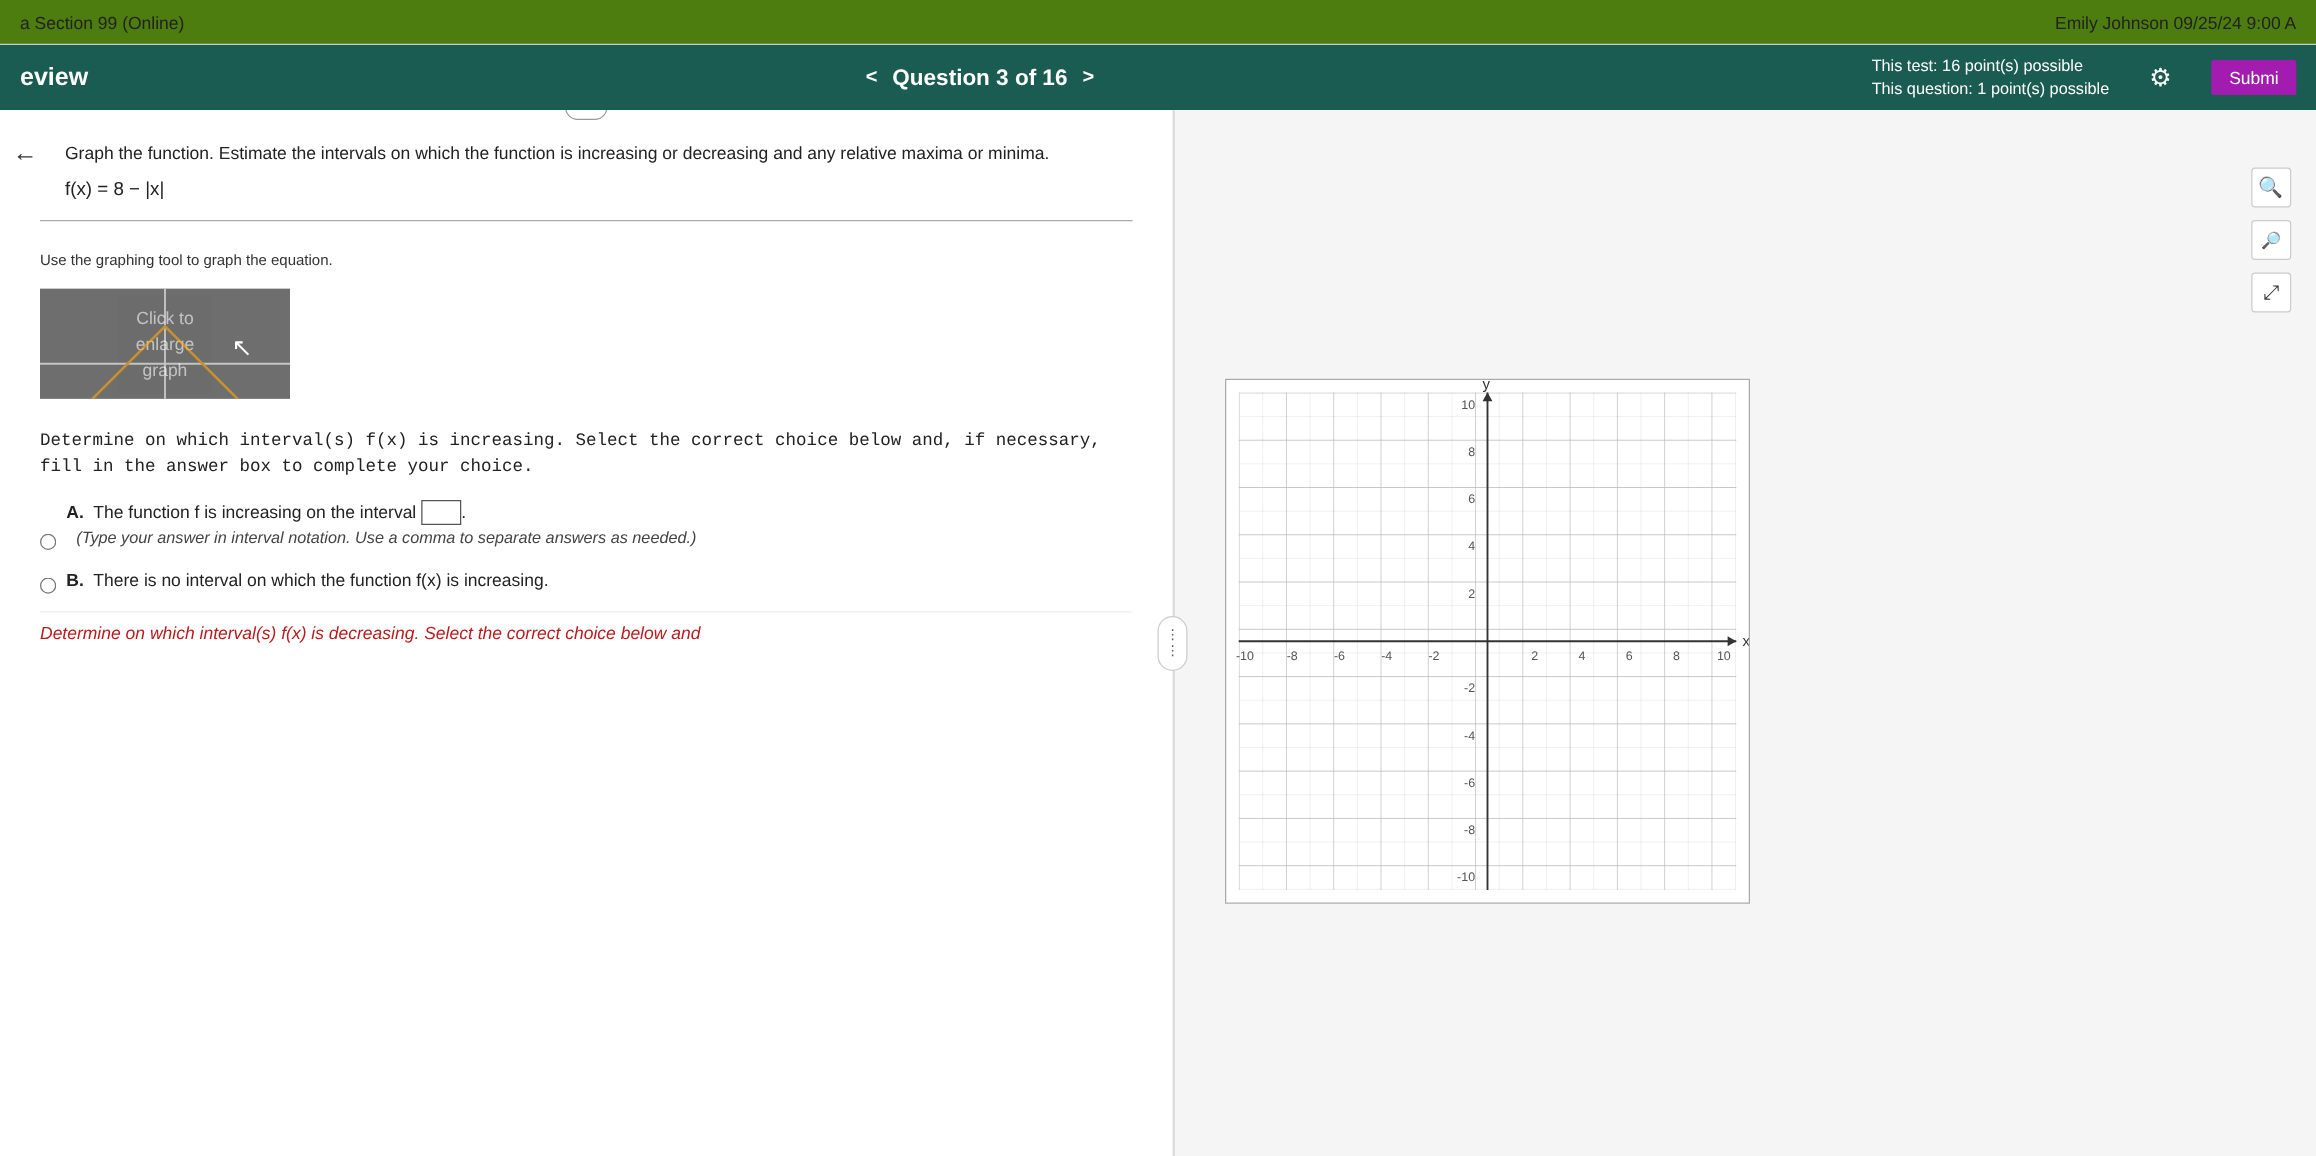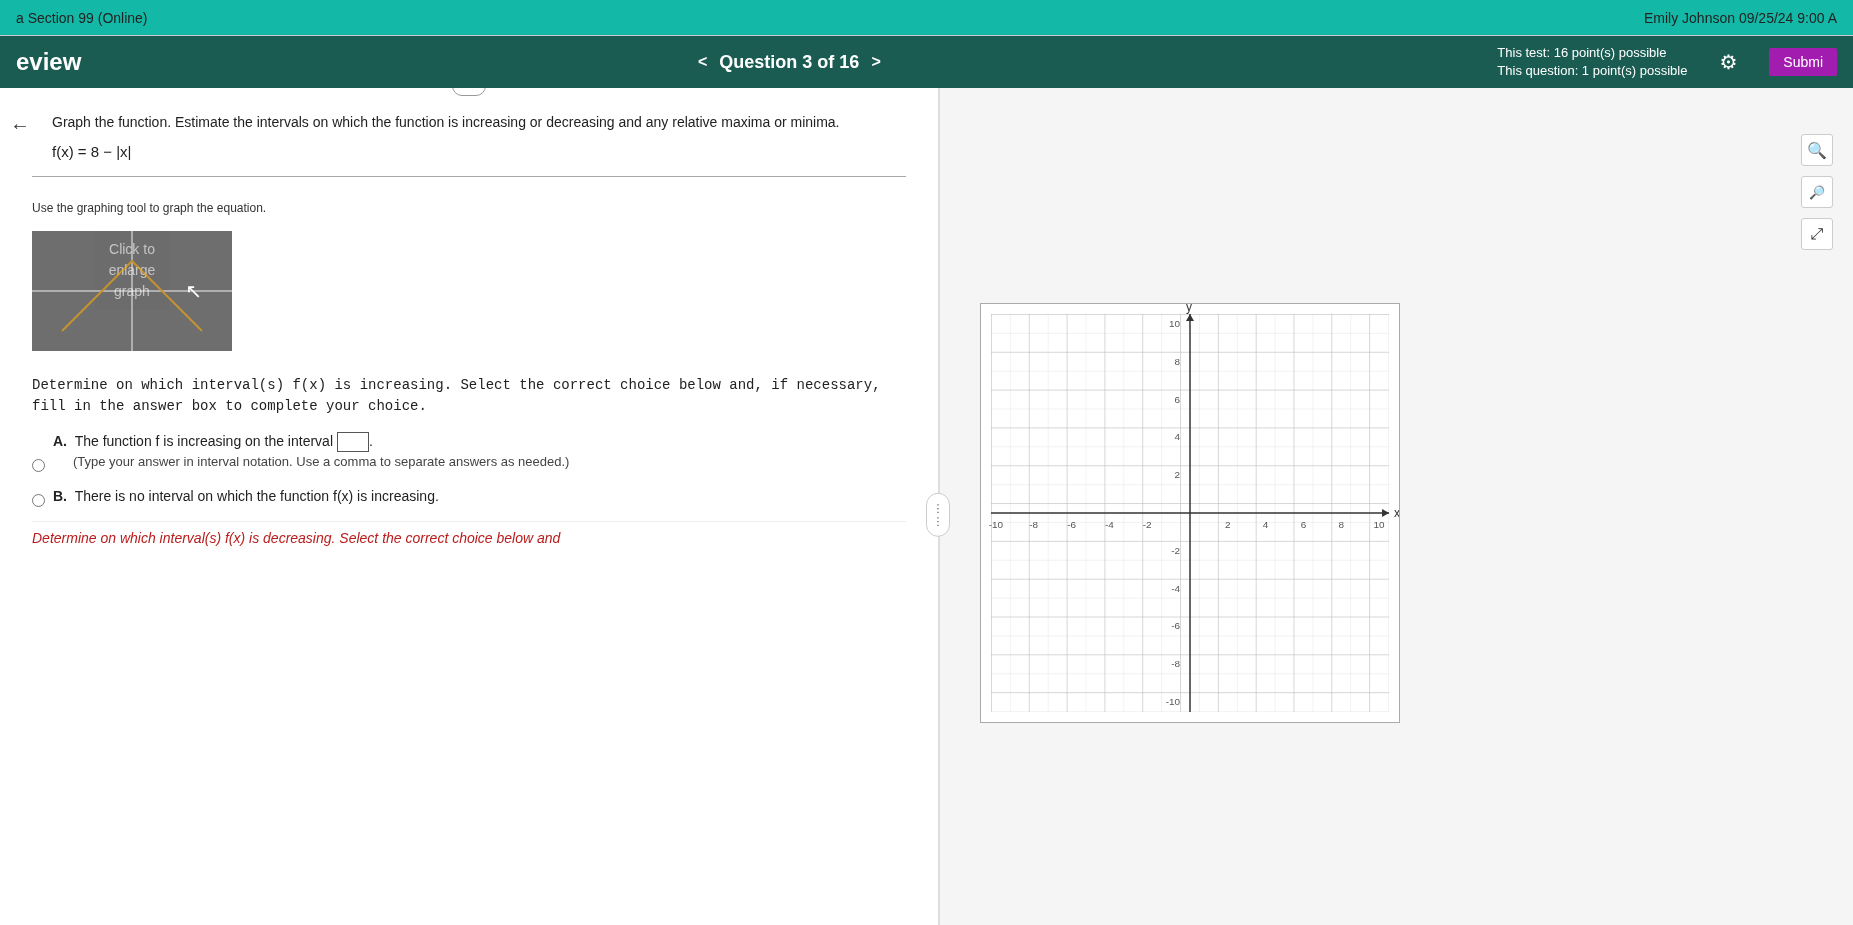--- a/index.html
+++ b/index.html
@@ -1,28 +1,28 @@
 <!DOCTYPE html>
 <html><head>
   <meta charset="utf-8">
   <style>
     * { box-sizing: border-box; margin: 0; padding: 0; }
     body { font-family: Arial, sans-serif; background: #f0f0f0; font-size: 14px; color: #222; }
 
     .top-bar {
       display: flex; align-items: center; justify-content: space-between;
-      background: #14b8a6; padding: 4px 16px; border-bottom: 1px solid #ccc;
+      background: #4d7c0f; padding: 4px 16px; border-bottom: 1px solid #ccc;
       height: 36px;
     }
 
     .nav-bar {
       display: flex; align-items: center; justify-content: space-between;
       background: #1a5c52; color: #fff; padding: 0 16px; height: 52px;
     }
-    .nav-left { font-size: 24px; font-weight: bold; }
+    .nav-left { font-size: 20px; font-weight: bold; }
     .nav-center { display: flex; align-items: center; gap: 12px; font-size: 18px; font-weight: bold; }
     .nav-center .arrow { font-size: 16px; cursor: pointer; }
     .nav-right { display: flex; align-items: center; gap: 32px; font-size: 13px; }
     .nav-right .test-info { line-height: 1.4; }
     .gear-btn { background: none; border: none; color: #fff; font-size: 20px; cursor: pointer; }
     .submit-btn { background: #a21caf; color: #fff; border: none; padding: 6px 14px; font-size: 14px; cursor: pointer; border-radius: 2px; }
 
     .main-content {
       display: flex; height: calc(925px - 88px); overflow: hidden;
     }
@@ -40,43 +40,43 @@
     .divider-line { border: none; border-top: 1px solid #aaa; margin: 16px 0; position: relative; }
     .dots-btn {
       position: absolute; left: 50%; top: -12px; transform: translateX(-50%);
       background: #fff; border: 1px solid #999; border-radius: 12px;
       padding: 2px 10px; font-size: 12px; cursor: pointer; color: #555;
     }
 
     .graphing-tool-text { font-size: 12px; margin-bottom: 16px; color: #333; }
 
     .click-enlarge-box {
-      width: 200px; height: 120px; background: #555; cursor: pointer;
-      display: flex; align-items: flex-start; justify-content: center;
+      width: 200px; height: 88px; background: #555; cursor: pointer;
+      display: flex; align-items: center; justify-content: center;
       position: relative; margin-bottom: 24px;
     }
     .click-enlarge-inner {
       background: rgba(80,80,80,0.85); color: #fff; text-align: center;
       padding: 8px 14px; font-size: 14px; line-height: 1.5;
     }
     .cursor-arrow { position: absolute; right: 30px; top: 40%; font-size: 20px; color: #fff; }
 
     .mini-graph-bg {
       position: absolute; left: 0; top: 0; width: 100%; height: 100%;
       background: #888; opacity: 0.5;
     }
 
     .determine-text { font-size: 14px; line-height: 1.5; margin-bottom: 14px; font-family: Liberation Mono, monospace; }
 
     .radio-option { display: flex; align-items: flex-end; gap: 8px; margin-bottom: 14px; }
     .radio-option input[type="radio"] { margin-top: 3px; flex-shrink: 0; }
     .option-label { font-size: 14px; line-height: 1.5; }
     .option-label .letter { font-weight: bold; margin-right: 4px; }
     .answer-box { display: inline-block; border: 1px solid #555; width: 32px; height: 20px; vertical-align: middle; }
-    .subtext { font-size: 13px; color: #444; margin-left: 20px; }
+    .subtext { font-size: 13px; color: #444; margin-left: 8px; font-style: italic; }
 
     .cut-off-text { font-size: 14px; color: #b91c1c; border-top: 1px solid #eee; padding-top: 8px; font-style: italic; }
 
     .graph-panel {
       flex: 1; background: #f5f5f5; display: flex; flex-direction: column;
       align-items: flex-start; padding: 16px 0 0 0; position: relative;
     }
 
     .graph-container {
       position: relative; margin: 10px auto; margin-left: 40px;

